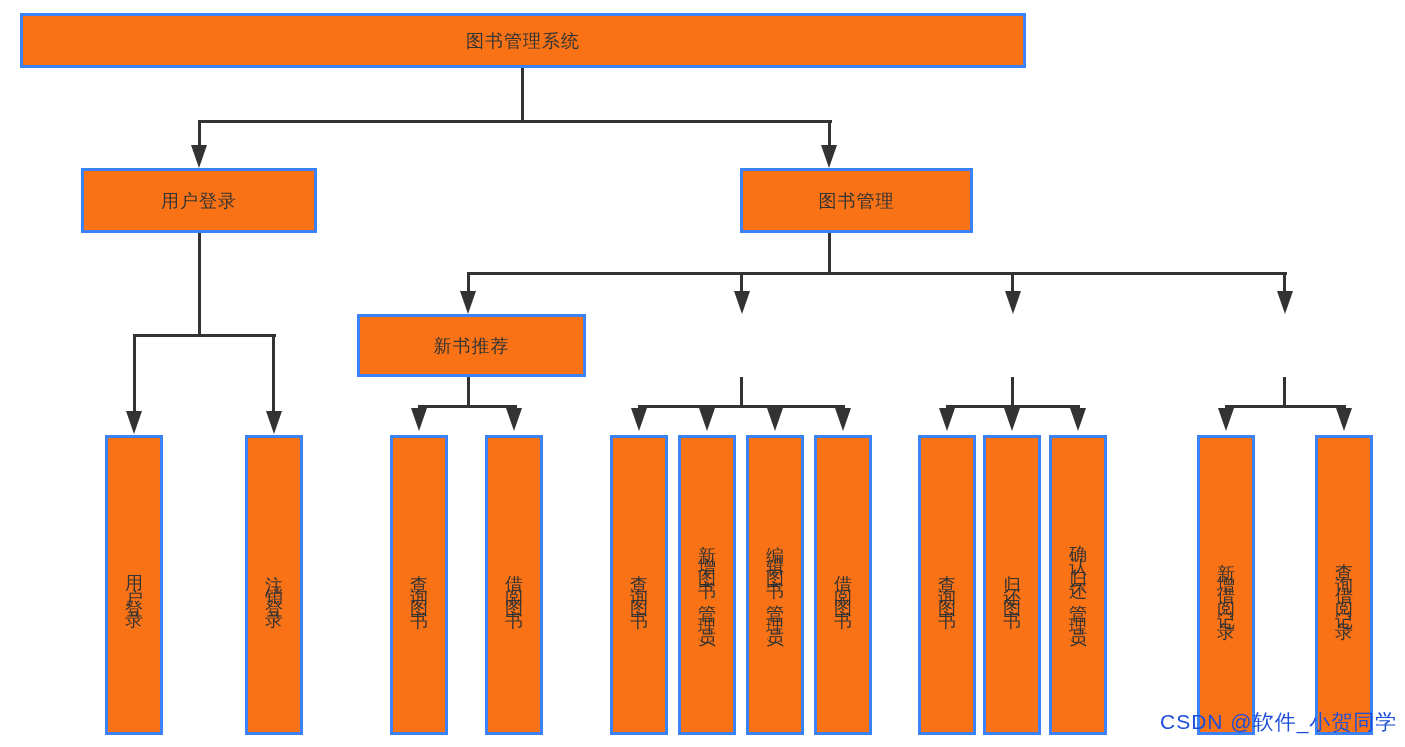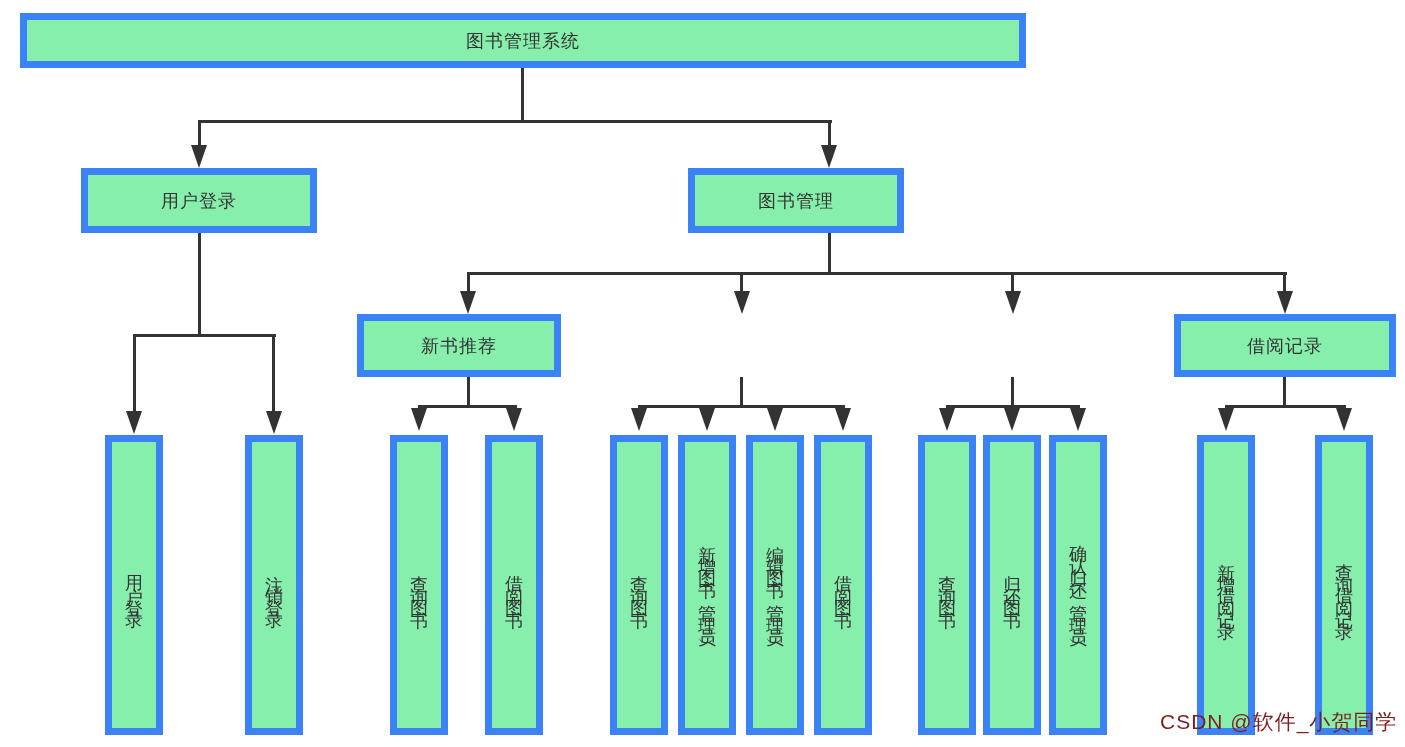--- a/index.html
+++ b/index.html
@@ -6,22 +6,22 @@
   .canvas{
     position:relative;
     width:1405px;height:747px;
     background:#ffffff;
     font-family:"Liberation Sans",sans-serif;
     overflow:hidden;
   }
   .box{
     position:absolute;
     box-sizing:border-box;
-    border:7px solid #3b82f6;
-    background:#86efac;
+    border:3px solid #3b82f6;
+    background:#f97316;
     display:flex;
     align-items:center;
     justify-content:center;
     font-size:18px;
     color:#333333;
     letter-spacing:1px;
   }
   .vbox{
     writing-mode:vertical-rl;
     letter-spacing:12px;
@@ -38,47 +38,44 @@
     width:0;height:0;
     border-left:8px solid transparent;
     border-right:8px solid transparent;
     border-top:23px solid #333333;
   }
   .watermark{
     position:absolute;
     left:1160px;
     top:708px;
     font-size:21px;
-    color:#7f1d1d;
+    color:#1d4ed8;
     letter-spacing:1px;
     white-space:nowrap;
     z-index:5;
   }
 </style>
 </head>
 <body>
 
 <div class="canvas">
 
   <div class="box" style="left:20px;top:13px;width:1006px;height:55px">
     <span>图书管理系统</span>
   </div>
 
   <div class="box" style="left:81px;top:168px;width:236px;height:65px">
     <span>用户登录</span>
   </div>
-  <div class="box" style="left:688px;top:168px;width:216px;height:65px">
+  <div class="box" style="left:740px;top:168px;width:233px;height:65px">
     <span>图书管理</span>
   </div>
 
-  <div class="box" style="left:357px;top:314px;width:204px;height:63px">
+  <div class="box" style="left:357px;top:314px;width:229px;height:63px">
     <span>新书推荐</span>
-  </div>
-  <div class="box" style="left:1174px;top:314px;width:222px;height:63px">
-    <span>借阅记录</span>
   </div>
 
   <div class="box vbox" style="left:105px;top:435px;width:58px;height:300px">
     <span>用户登录</span>
   </div>
   <div class="box vbox" style="left:245px;top:435px;width:58px;height:300px">
     <span>注销登录</span>
   </div>
 
   <div class="box vbox" style="left:390px;top:435px;width:58px;height:300px">

